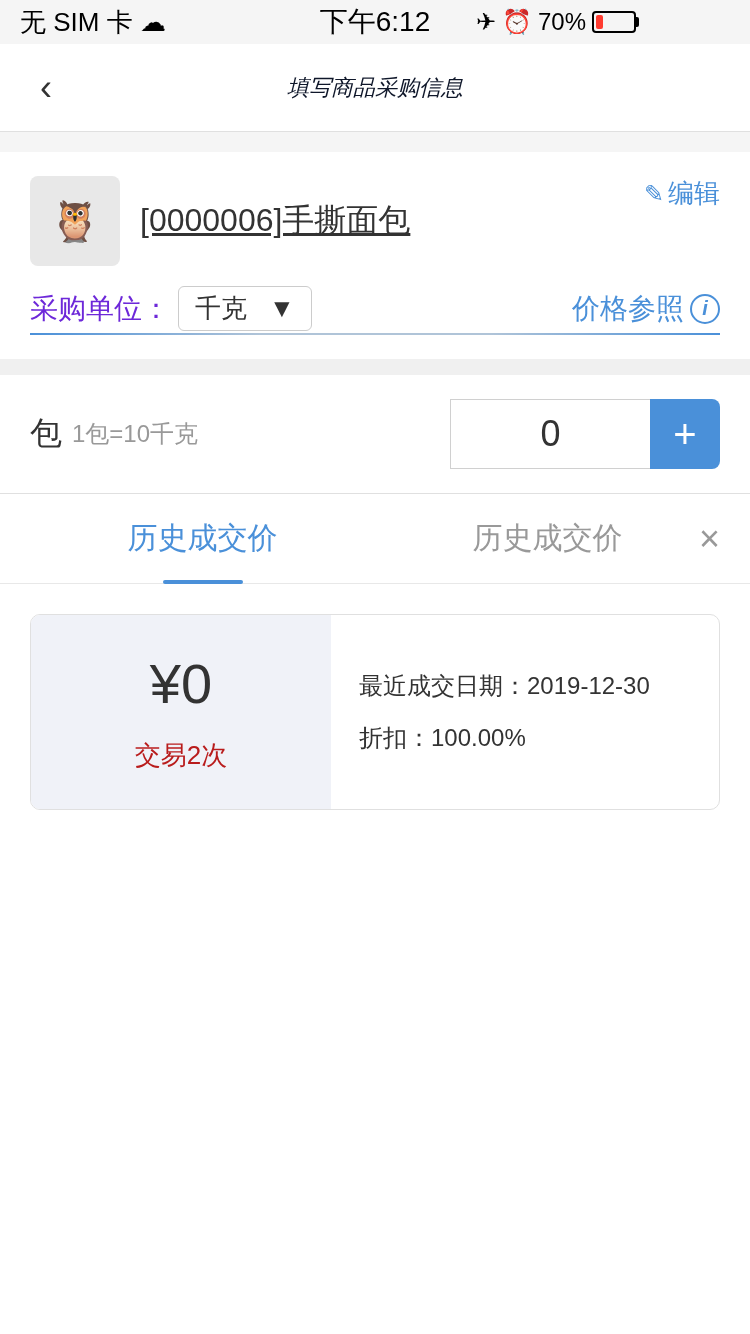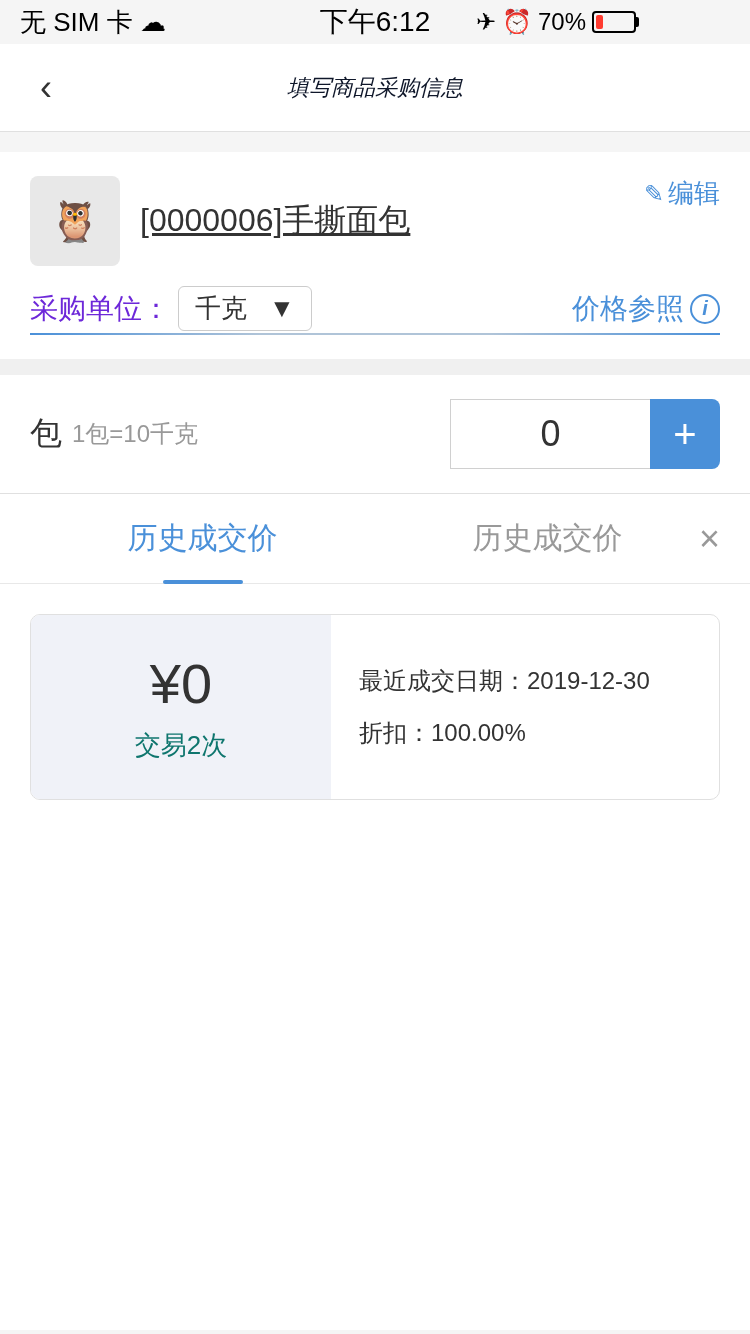--- a/index.html
+++ b/index.html
@@ -318,22 +318,22 @@
       justify-content: center;
       padding: 36px 20px;
     }
     .price-value {
       font-size: 56px;
       color: #333;
       font-weight: 300;
     }
     .price-transactions {
       font-size: 26px;
-      color: #0f766e;
-      margin-top: 12px;
+      color: #b91c1c;
+      margin-top: 22px;
     }
     .price-card-right {
       flex: 1;
       padding: 30px 28px;
       display: flex;
       flex-direction: column;
       gap: 18px;
       justify-content: center;
     }
     .price-detail-row {

